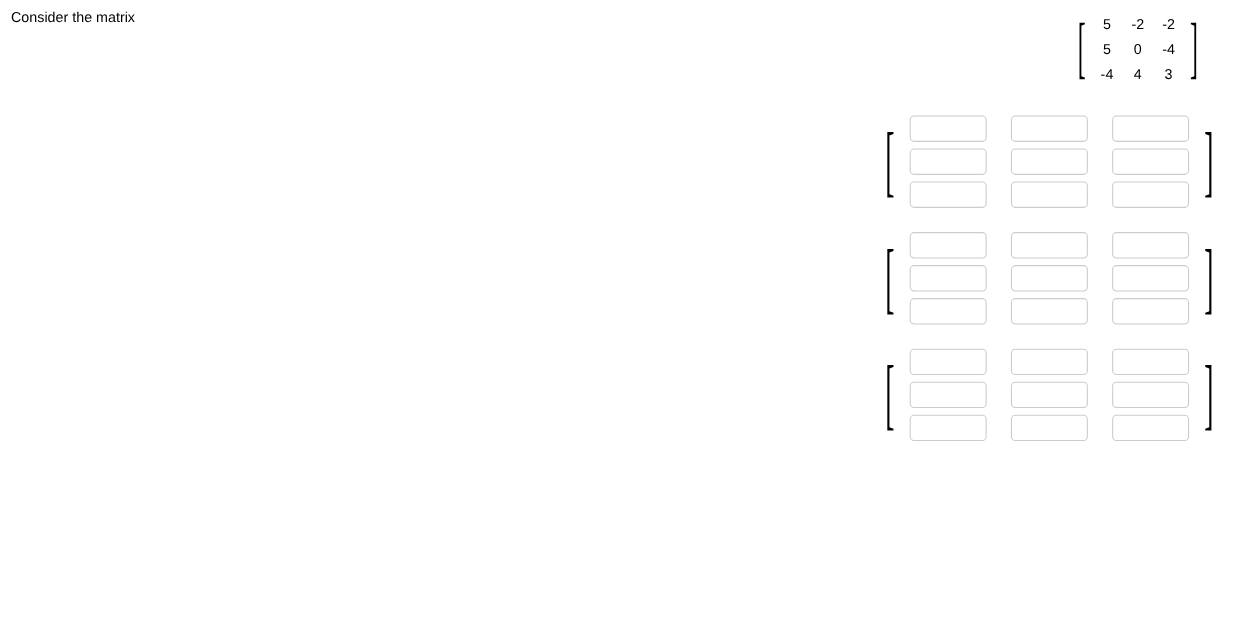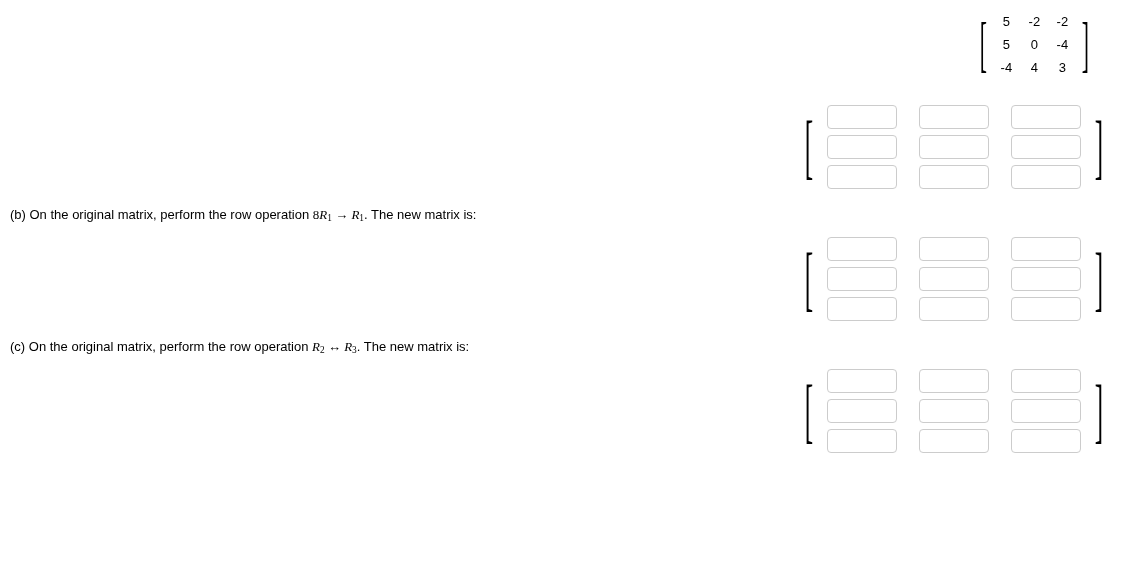--- a/index.html
+++ b/index.html
@@ -94,20 +94,21 @@
       border-radius: 4px;
       padding: 2px 6px;
       font-size: 12px;
       background: #fff;
     }
   </style>
 </head>
 <body>
 
 <div class="top-row">
+  <div class="intro">Consider the matrix</div>
   <div class="matrix-area">
     <div class="matrix static-matrix">
       <div class="bracket">[</div>
       <div class="grid">
         <div class="cell-static">5</div>
         <div class="cell-static">-2</div>
         <div class="cell-static">-2</div>
         <div class="cell-static">5</div>
         <div class="cell-static">0</div>
         <div class="cell-static">-4</div>
@@ -134,46 +135,40 @@
         <input class="cell-input" style="">
         <input class="cell-input" style="">
         <input class="cell-input" style="">
       </div>
       <div class="bracket">]</div>
     </div>
   </div>
 </div>
 
 <div class="section">
-  <div class="prompt">
-    <span>(b) On the original matrix, perform the row operation </span><span class="math"><span>8</span><i>R</i><sub>1</sub><span> → </span><i>R</i><sub>1</sub></span><span>. The new matrix is:</span>
-  </div>
   <div class="matrix-wrap">
     <div class="matrix">
       <div class="bracket">[</div>
       <div class="grid">
         <input class="cell-input" style="">
         <input class="cell-input" style="">
         <input class="cell-input" style="">
         <input class="cell-input" style="">
         <input class="cell-input" style="">
         <input class="cell-input" style="">
         <input class="cell-input" style="">
         <input class="cell-input" style="">
         <input class="cell-input" style="">
       </div>
       <div class="bracket">]</div>
     </div>
   </div>
 </div>
 
 <div class="section">
-  <div class="prompt">
-    <span>(c) On the original matrix, perform the row operation </span><span class="math"><i>R</i><sub>2</sub><span> ↔ </span><i>R</i><sub>3</sub></span><span>. The new matrix is:</span>
-  </div>
   <div class="matrix-wrap">
     <div class="matrix">
       <div class="bracket">[</div>
       <div class="grid">
         <input class="cell-input" style="">
         <input class="cell-input" style="">
         <input class="cell-input" style="">
         <input class="cell-input" style="">
         <input class="cell-input" style="">
         <input class="cell-input" style="">

